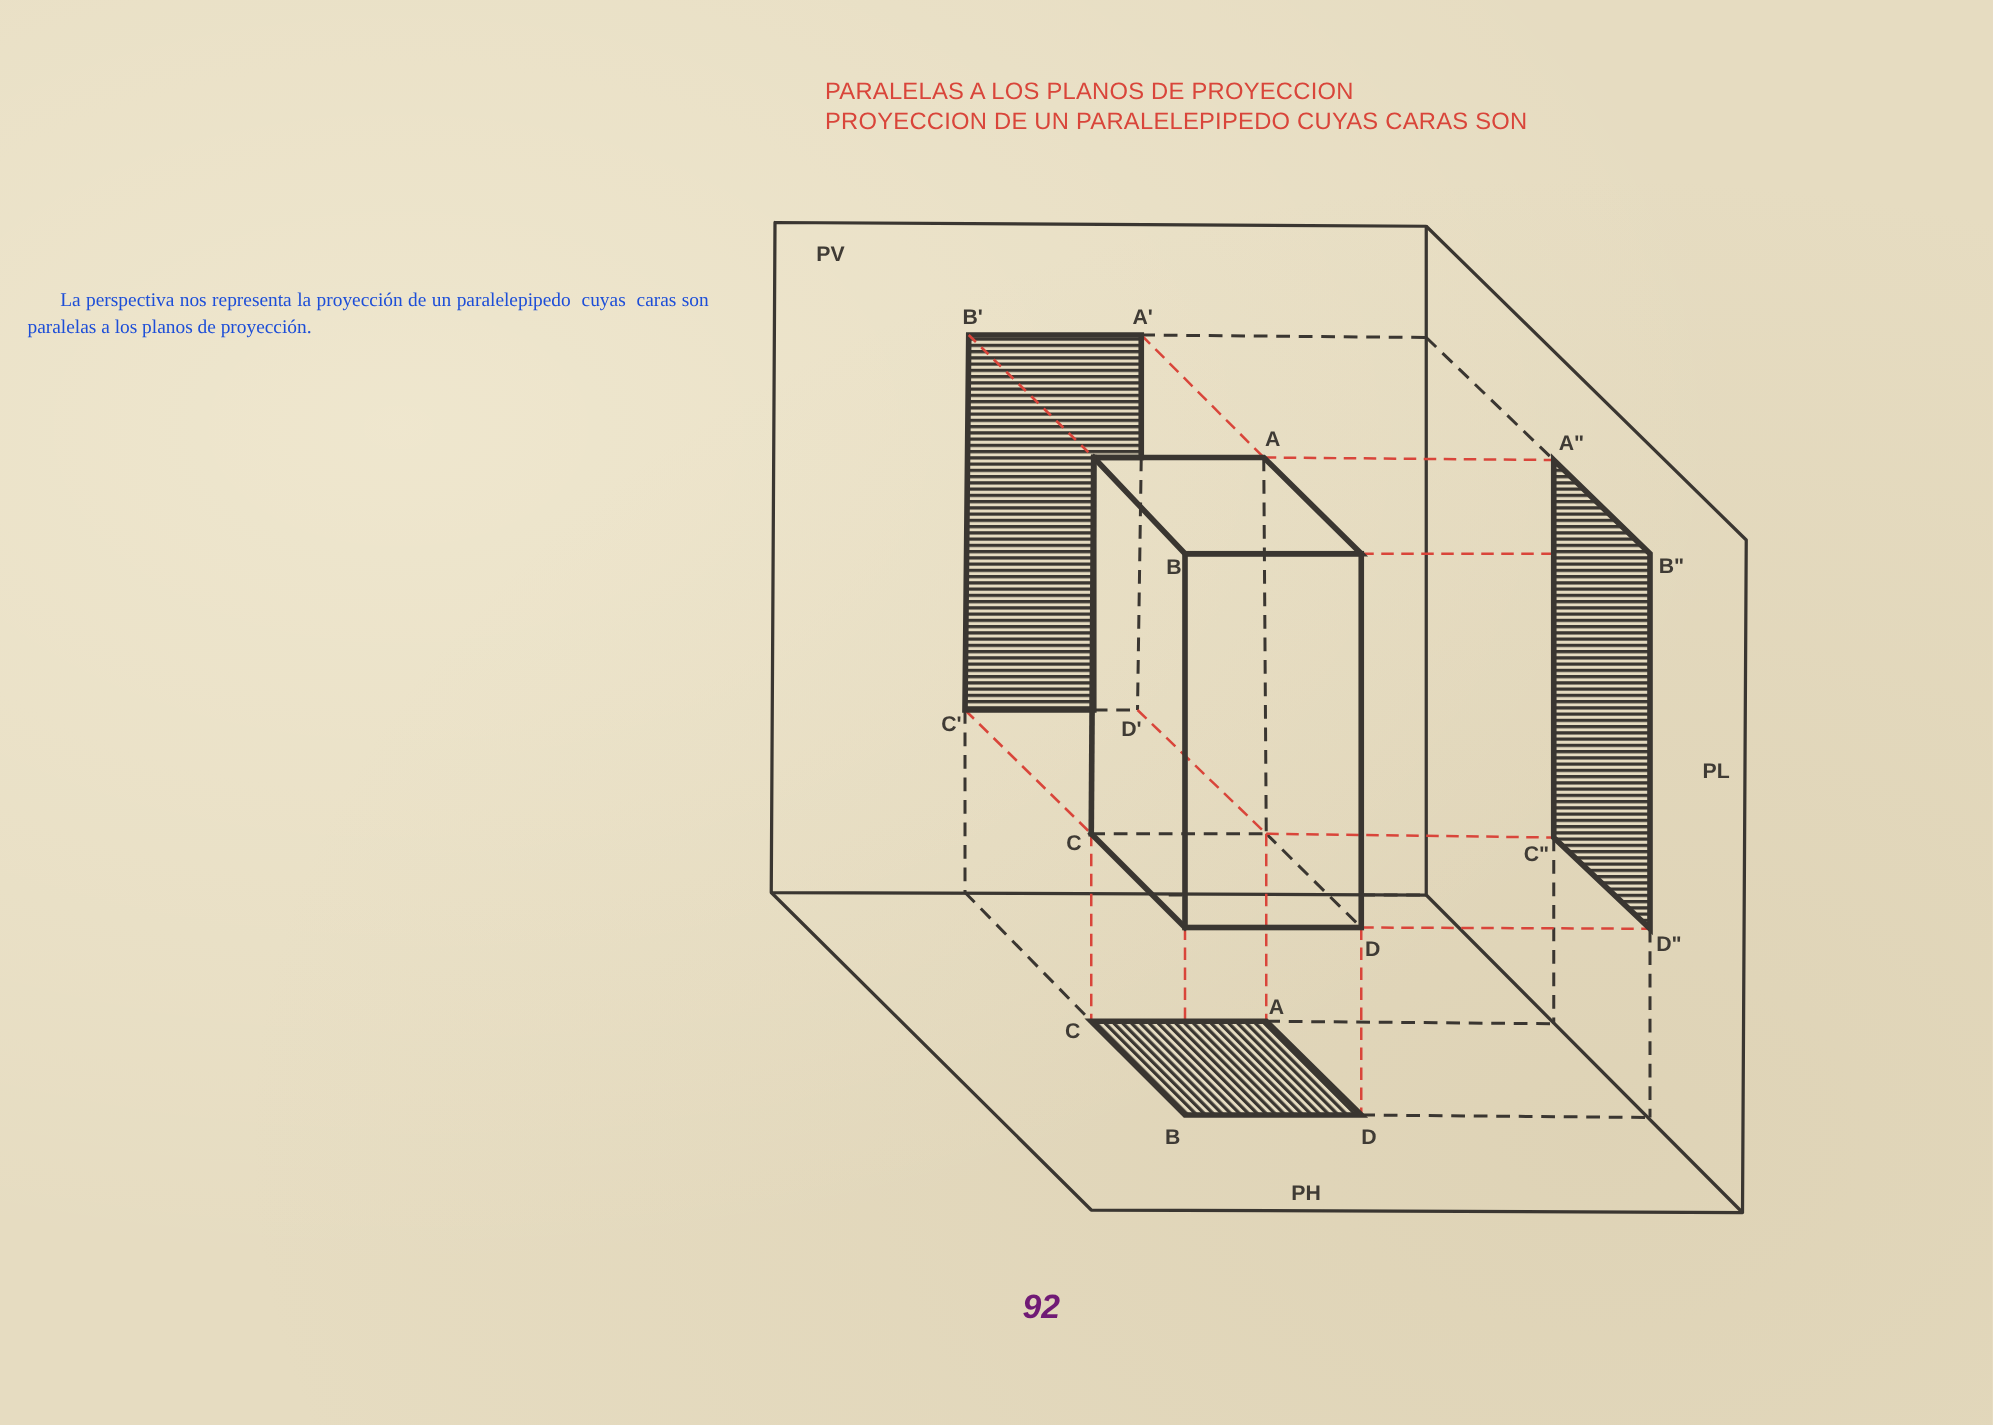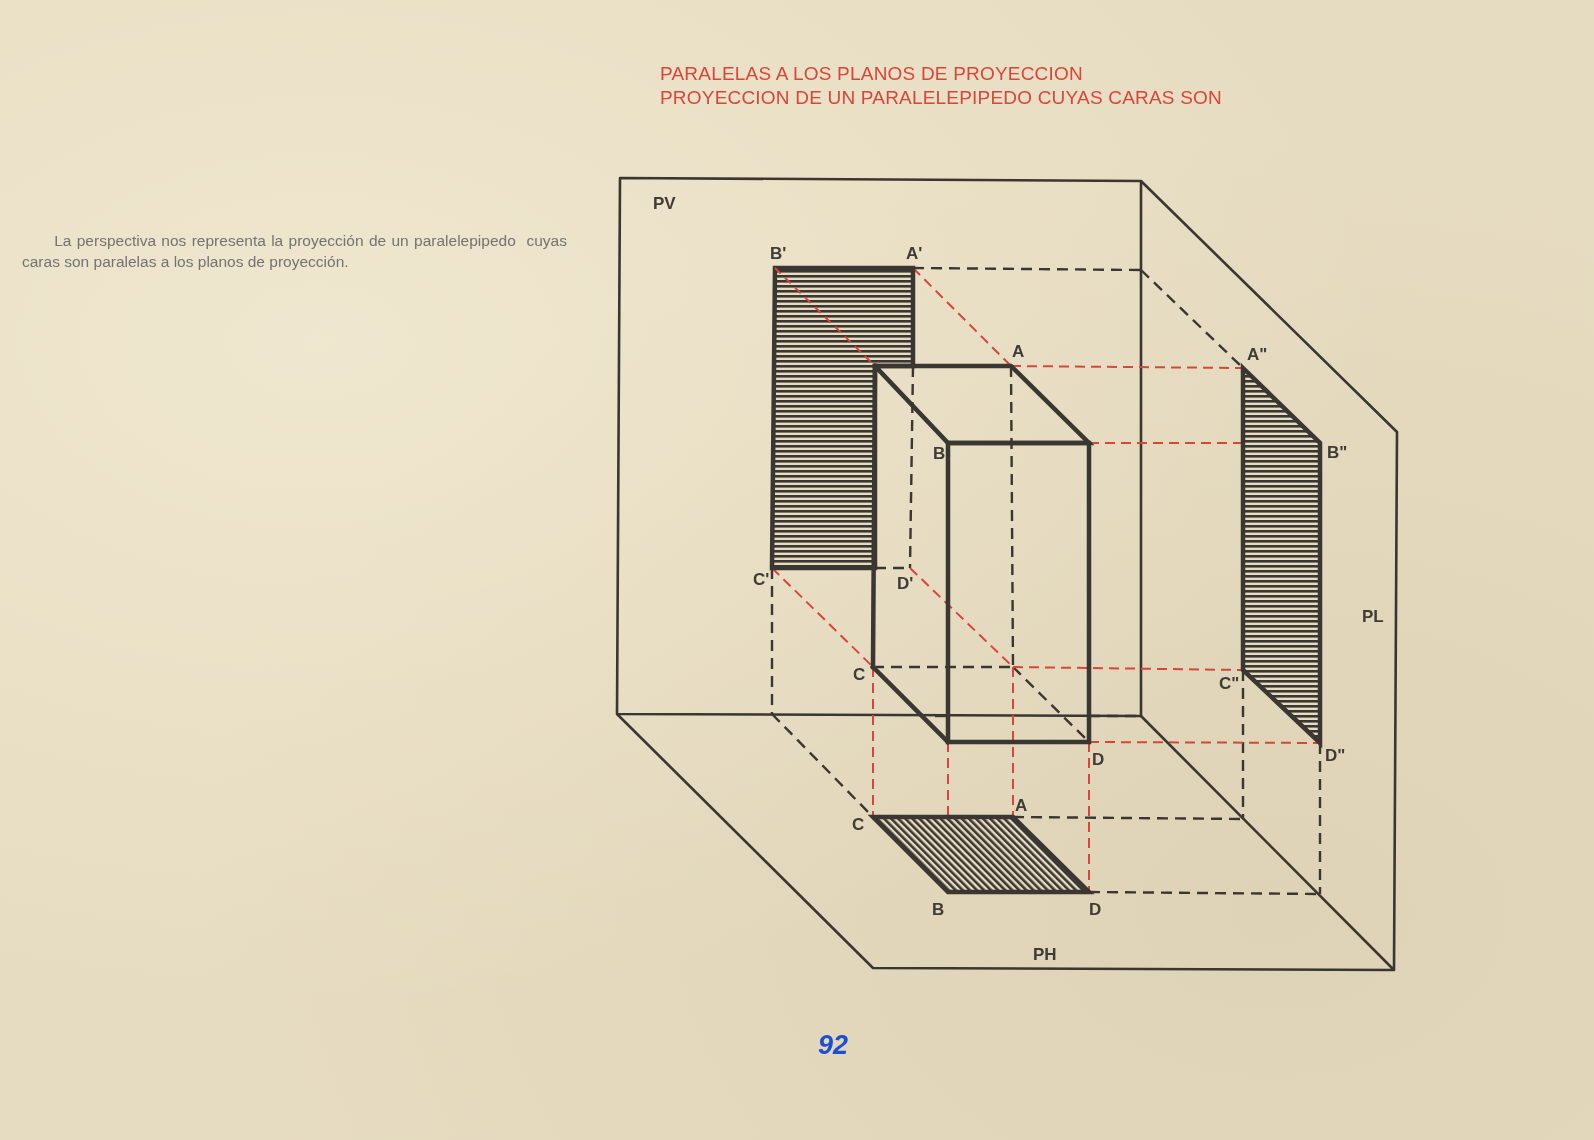--- a/index.html
+++ b/index.html
@@ -18,27 +18,27 @@
   }
   .title {
     position:absolute; left:660px; top:62px;
     color:#d9453a; font-size:19px; line-height:24px; letter-spacing:0.2px;
     font-family:"Liberation Sans", sans-serif;
     margin:0; font-weight:normal;
   }
   .title span { display:block; }
   .intro {
     position:absolute; left:22px; top:230px; width:545px;
-    font-family:Liberation Sans, sans-serif;
-    font-size:15.5px; line-height:21px; color:#737373;
+    font-family:Liberation Serif, serif;
+    font-size:15.5px; line-height:21px; color:#1d4ed8;
     text-align:justify; margin:0;
   }
   .page-num {
     position:absolute; left:818px; top:1030px;
-    font-size:27px; font-weight:bold; font-style:italic; color:#1d4ed8;
+    font-size:27px; font-weight:bold; font-style:italic; color:#701a75;
   }
   svg.diagram { position:absolute; left:0; top:0; }
   .lbl { font-family:"Liberation Sans", sans-serif; font-weight:bold; font-size:17px; fill:#3f3b35; }
 </style>
 </head>
 <body>
 
 <div class="paper"></div>
 
 <h1 class="title">

